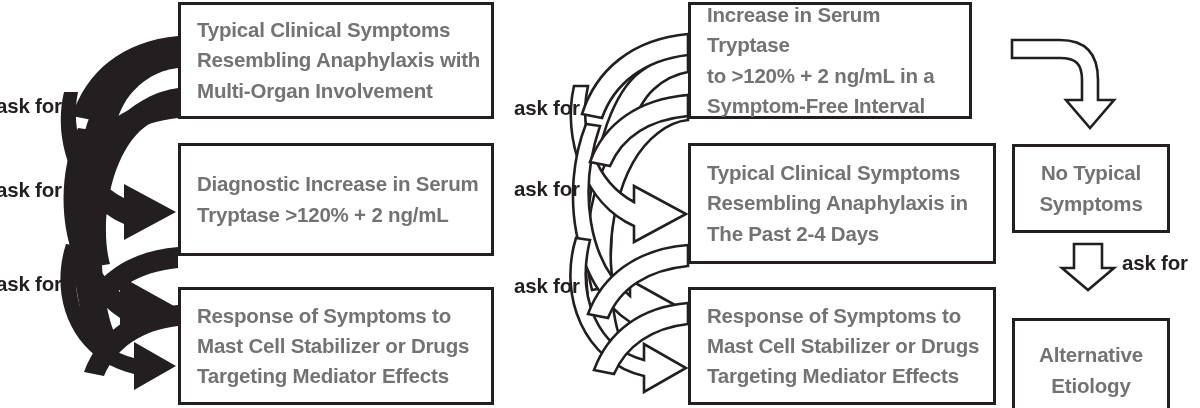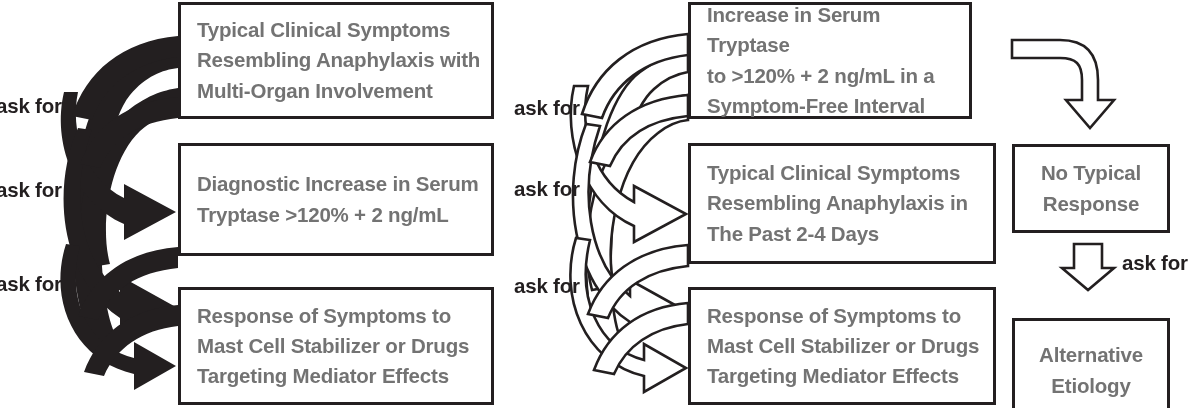--- a/index.html
+++ b/index.html
@@ -283,20 +283,20 @@
         L 1062,268
         L 1074,268
         Z"></path>
     </g>
   </svg>
 
   <div class="asklabel" style="left:1122px; top:251px;">ask for</div>
 
   <div class="box center-align" style="left:1012px; top:144px; width:158px; height:89px;">
     <div class="txt">No Typical
-Response</div>
+Symptoms</div>
   </div>
   <div class="box center-align" style="left:1012px; top:318px; width:158px; height:105px;">
     <div class="txt">Alternative
 Etiology</div>
   </div>
 
 </div>
 
 </body></html>

